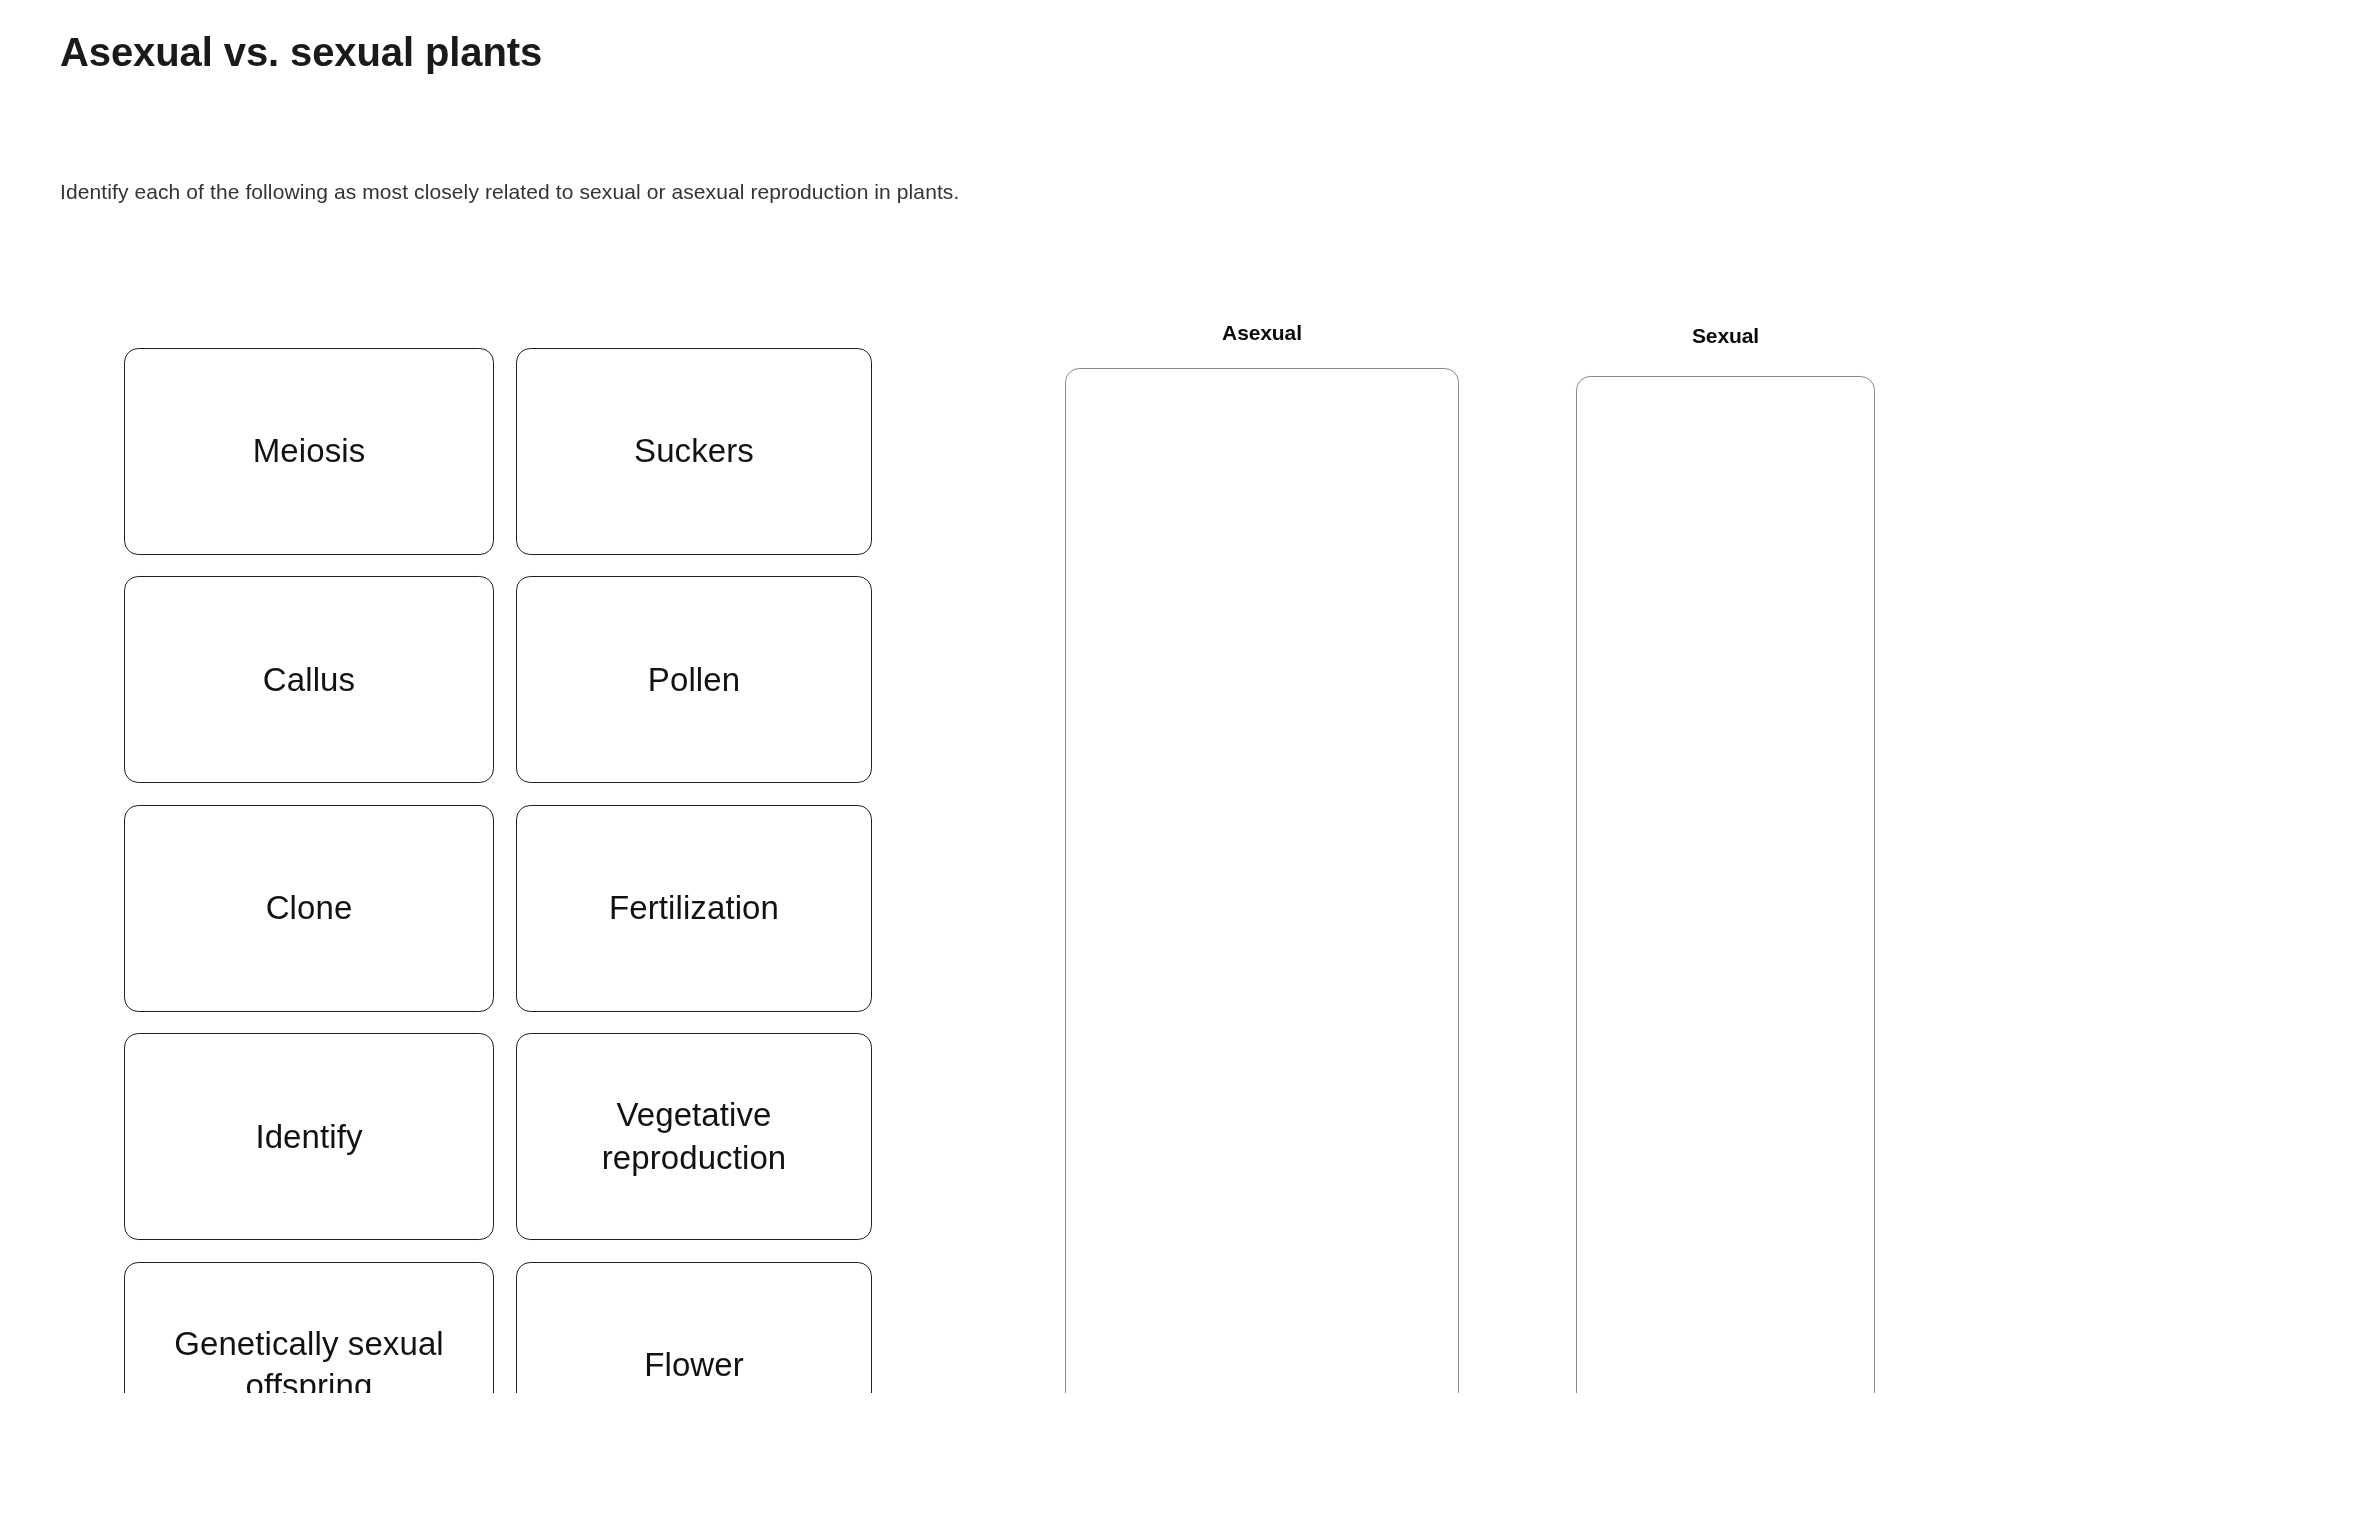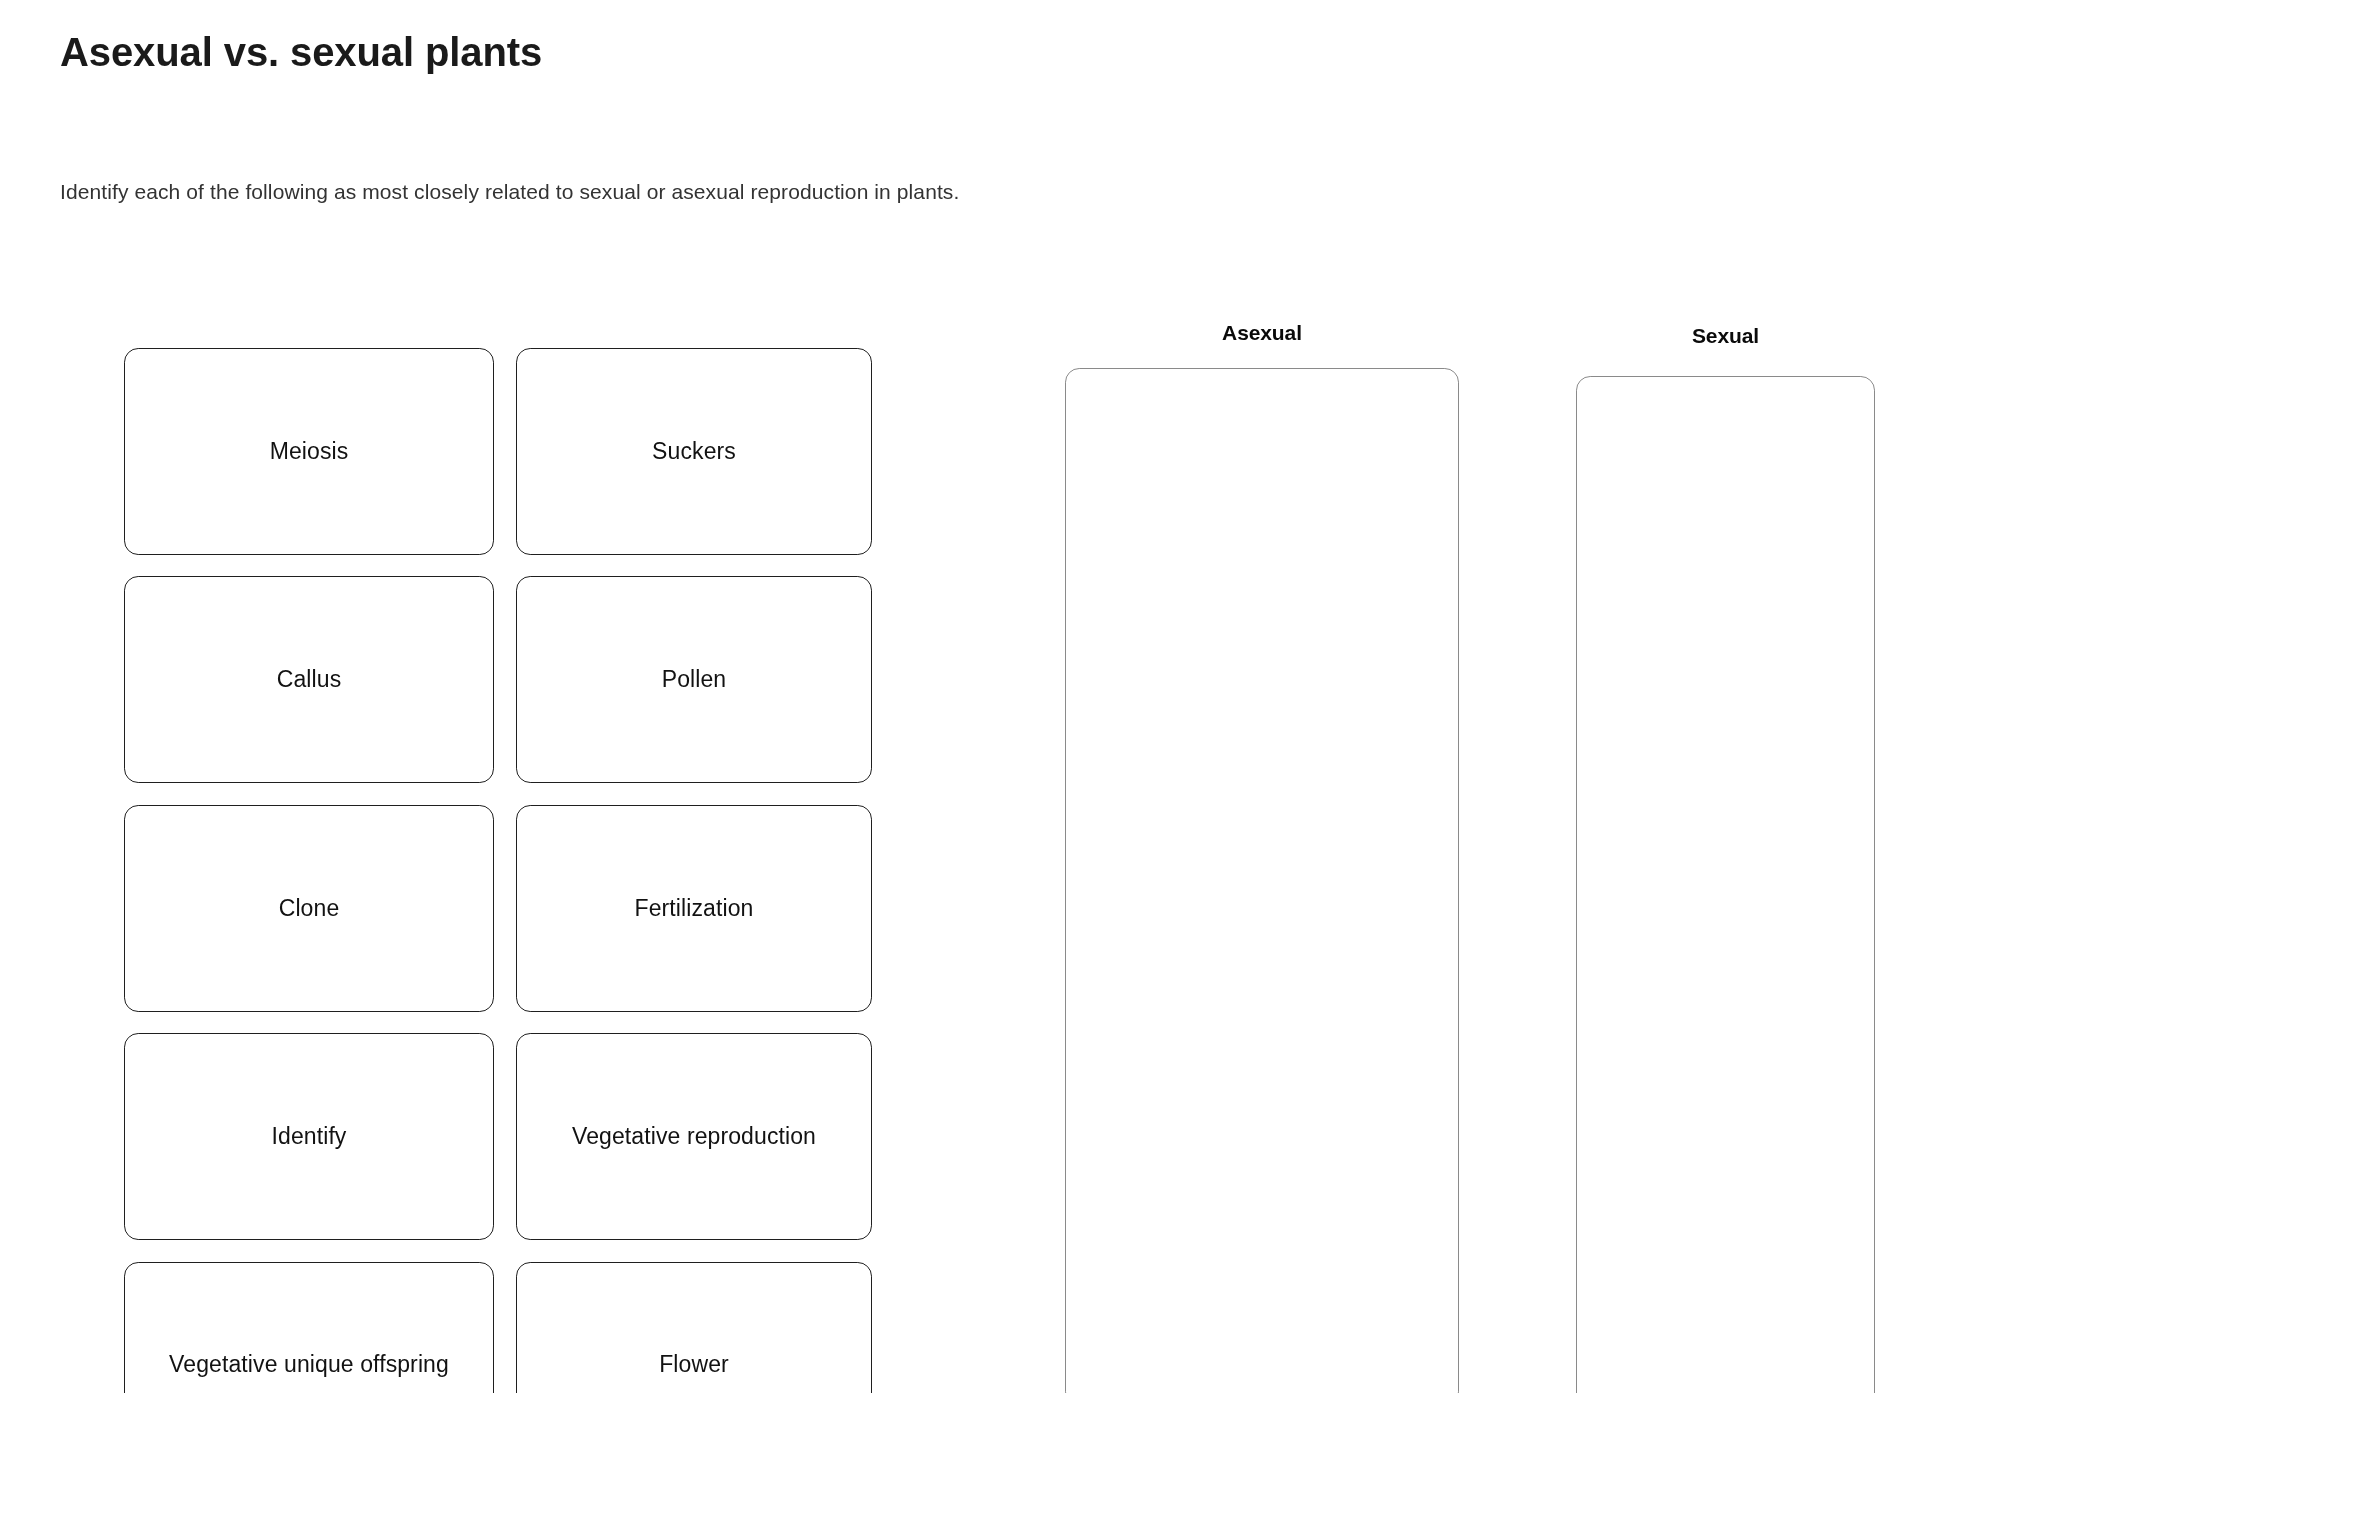--- a/index.html
+++ b/index.html
@@ -59,21 +59,21 @@
     border: 1.9px solid #1f1f1f;
     border-radius: 14.2px;
     display: flex;
     align-items: center;
     justify-content: center;
     text-align: center;
     padding: 0 14.2px;
   }
 
   .tile-label {
-    font-size: 23px;
+    font-size: 33px;
     font-weight: normal;
     color: #121212;
     line-height: 1.28;
     letter-spacing: 0.1px;
   }
 
   
   .dropzone-area {
     position: absolute;
     left: 1065px;
@@ -149,21 +149,21 @@
 
     <div class="tile">
       <span class="tile-label">Identify</span>
     </div>
 
     <div class="tile">
       <span class="tile-label">Vegetative reproduction</span>
     </div>
 
     <div class="tile">
-      <span class="tile-label">Vegetative unique offspring</span>
+      <span class="tile-label">Genetically sexual offspring</span>
     </div>
 
     <div class="tile">
       <span class="tile-label">Flower</span>
     </div>
 
   </div>
 
   <div class="dropzone-area">
 

